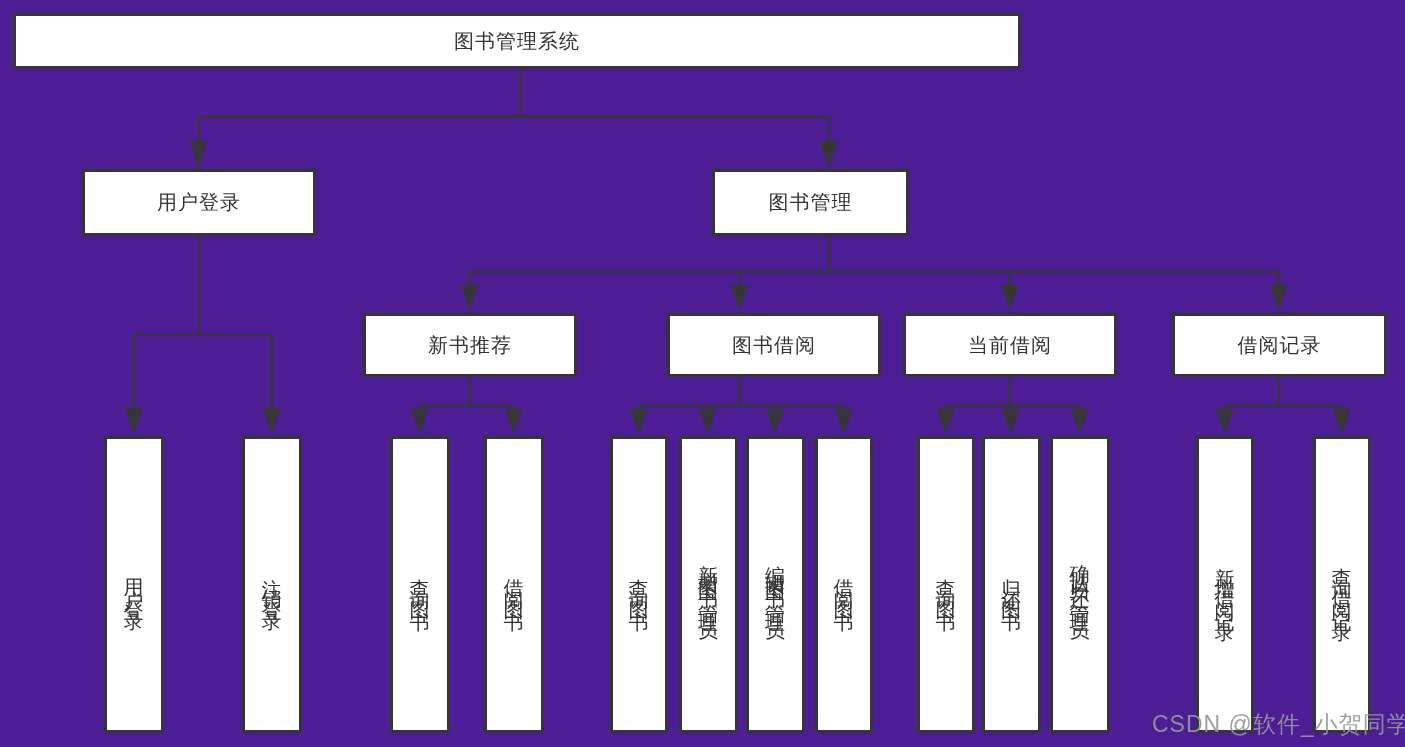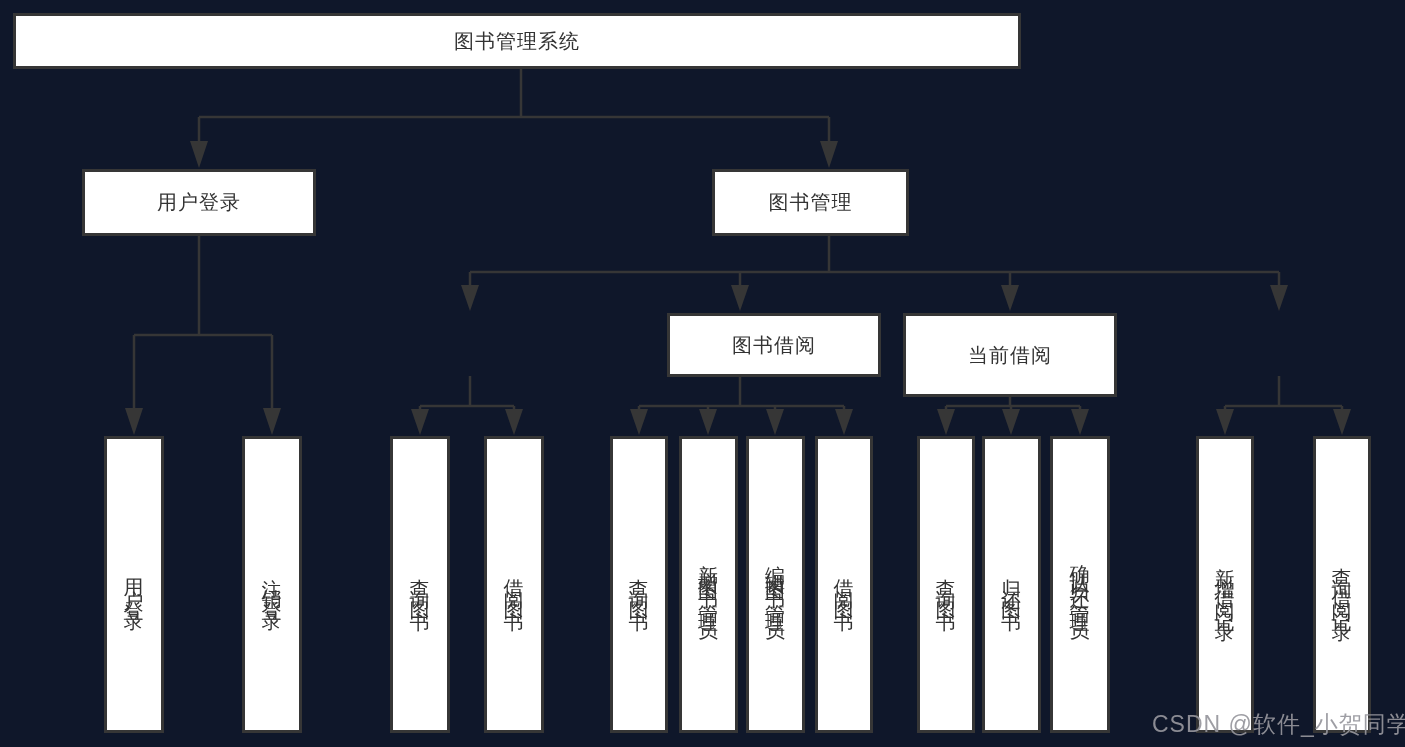--- a/index.html
+++ b/index.html
@@ -1,19 +1,19 @@
 <!DOCTYPE html>
 <html><head>
 <meta charset="utf-8">
 <style>
   html,body{margin:0;padding:0;background:#ffffff;}
   .stage{
     position:relative;
     width:1405px;height:747px;
-    background:#0f172a;
+    background:#4c1d95;
     font-family:"Liberation Sans","DejaVu Sans",sans-serif;
     color:#333333;
     overflow:hidden;
   }
   .connectors{position:absolute;left:0;top:0;z-index:1;}
   .box{
     position:absolute;
     box-sizing:border-box;
     border:3px solid #363636;
     background:#ffffff;
@@ -100,25 +100,31 @@
     <span>图书管理系统</span>
   </div>
 
   <div class="box" style="left:82px;top:169px;width:234px;height:67px">
     <span>用户登录</span>
   </div>
   <div class="box" style="left:712px;top:169px;width:197px;height:67px">
     <span>图书管理</span>
   </div>
 
+  <div class="box" style="left:363px;top:313px;width:214px;height:64px">
+    <span>新书推荐</span>
+  </div>
   <div class="box" style="left:667px;top:313px;width:214px;height:64px">
     <span>图书借阅</span>
   </div>
-  <div class="box" style="left:903px;top:313px;width:214px;height:84px">
+  <div class="box" style="left:903px;top:313px;width:214px;height:64px">
     <span>当前借阅</span>
+  </div>
+  <div class="box" style="left:1172px;top:313px;width:215px;height:64px">
+    <span>借阅记录</span>
   </div>
 
   <div class="box leaf" style="left:104px;top:436px;width:60px;height:297px">
     <span>用户登录</span>
   </div>
   <div class="box leaf" style="left:242px;top:436px;width:60px;height:297px">
     <span>注销登录</span>
   </div>
 
   <div class="box leaf" style="left:390px;top:436px;width:60px;height:297px">

